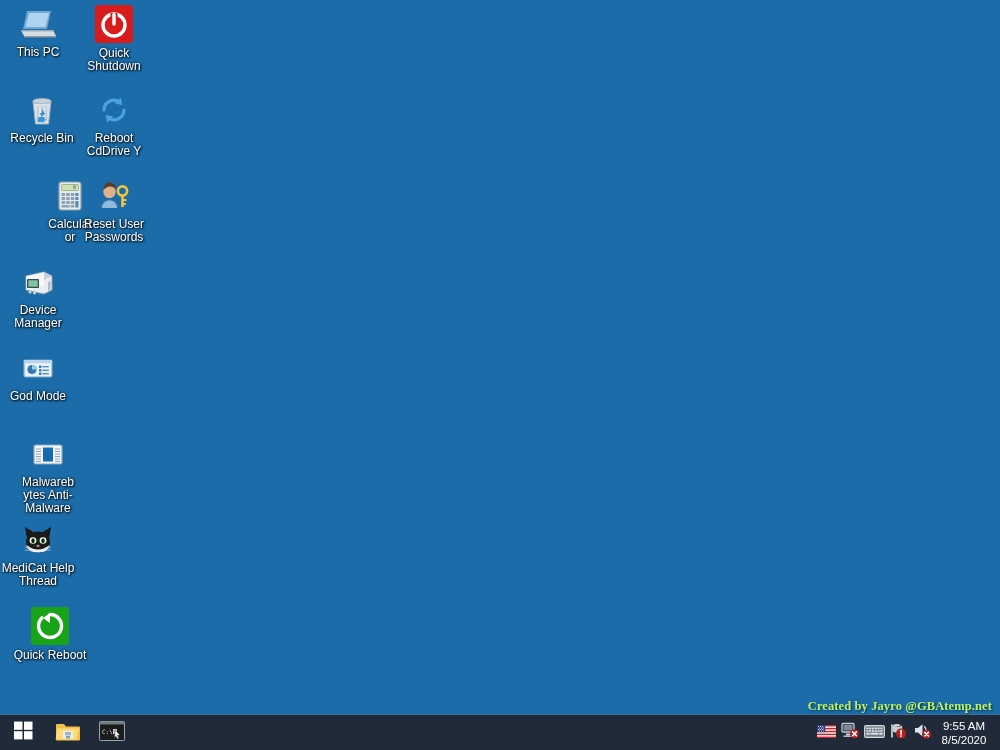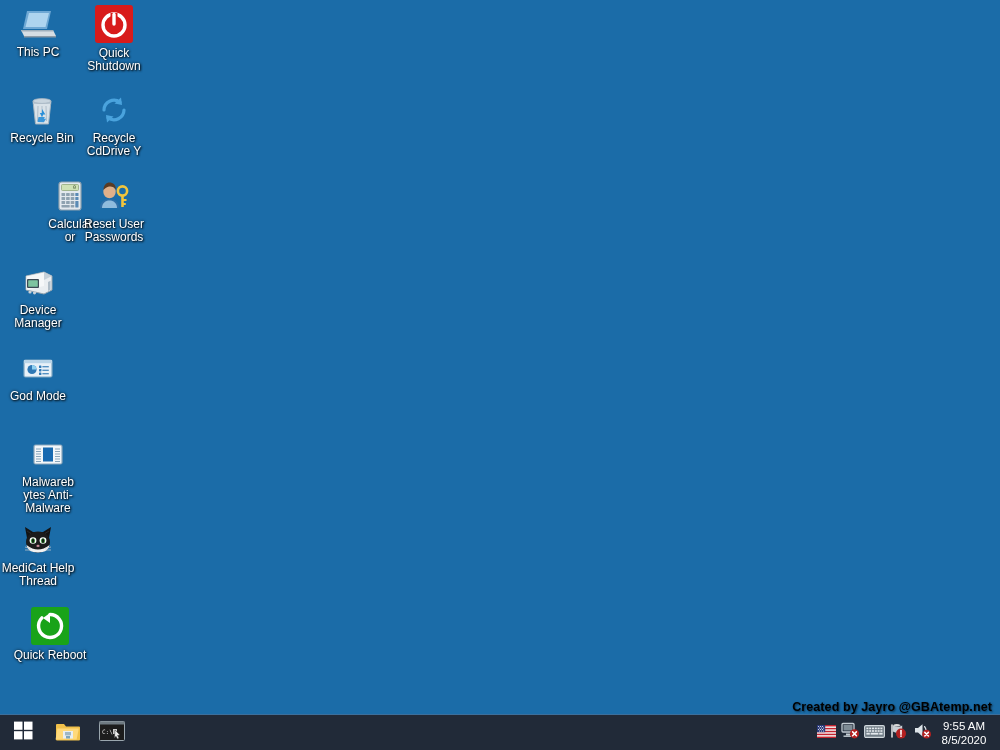--- a/index.html
+++ b/index.html
@@ -46,23 +46,24 @@
   .tile-red { background: #d81b1b; }
   .tile-green { background: #19a319; }
   .tile svg, .icon-art svg { display: block; }
 
   
   #watermark {
     position: absolute;
     right: 8px; bottom: 36px;
     font-size: 12.5px;
     font-weight: bold;
-    color: #000000;
+    color: #bef264;
     text-shadow: 1px 1px 2px rgba(0,0,0,.55);
     letter-spacing: .1px;
+    font-family: Liberation Serif, serif;
   }
 
   
   #taskbar {
     position: absolute;
     left: 0; bottom: 0;
     width: 1000px; height: 36px;
     background: #212a38;
     border-top: 1px solid #3c6f9c;
     display: flex;
@@ -149,21 +150,21 @@
 
     <div class="desk-icon" style="left:76px;top:90px;">
       <div class="icon-art">
         <svg width="40" height="40" viewBox="0 0 40 40">
           <path d="M10 20 a10 10 0 0 1 16 -7.8" fill="none" stroke="#4aa3dd" stroke-width="3.2" stroke-linecap="round"></path>
           <polygon points="27,7.5 28,15 20.5,13.5" fill="#4aa3dd"></polygon>
           <path d="M30 20 a10 10 0 0 1 -16 7.8" fill="none" stroke="#4aa3dd" stroke-width="3.2" stroke-linecap="round"></path>
           <polygon points="13,32.5 12,25 19.5,26.5" fill="#4aa3dd"></polygon>
         </svg>
       </div>
-      <div class="icon-label">Recycle CdDrive Y</div>
+      <div class="icon-label">Reboot CdDrive Y</div>
     </div>
 
     <div class="desk-icon" style="left:16px;top:176px;padding-left:32px;">
       <div class="icon-art">
         <svg width="40" height="40" viewBox="0 0 40 40">
           <rect x="9" y="6" width="22" height="28" rx="2.5" fill="#e3e9ee" stroke="#8fa2b0" stroke-width="1.2"></rect>
           <rect x="11.5" y="8.5" width="17" height="6" rx="1" fill="#cfe2b6" stroke="#93a87c" stroke-width=".8"></rect>
           <text x="26" y="13.4" font-size="5" fill="#3a4a2c" text-anchor="end" font-family="DejaVu Sans Mono, monospace">0</text>
           <g fill="#8fa2b0">
             <rect x="11.5" y="17" width="3.6" height="3" rx=".6"></rect>

